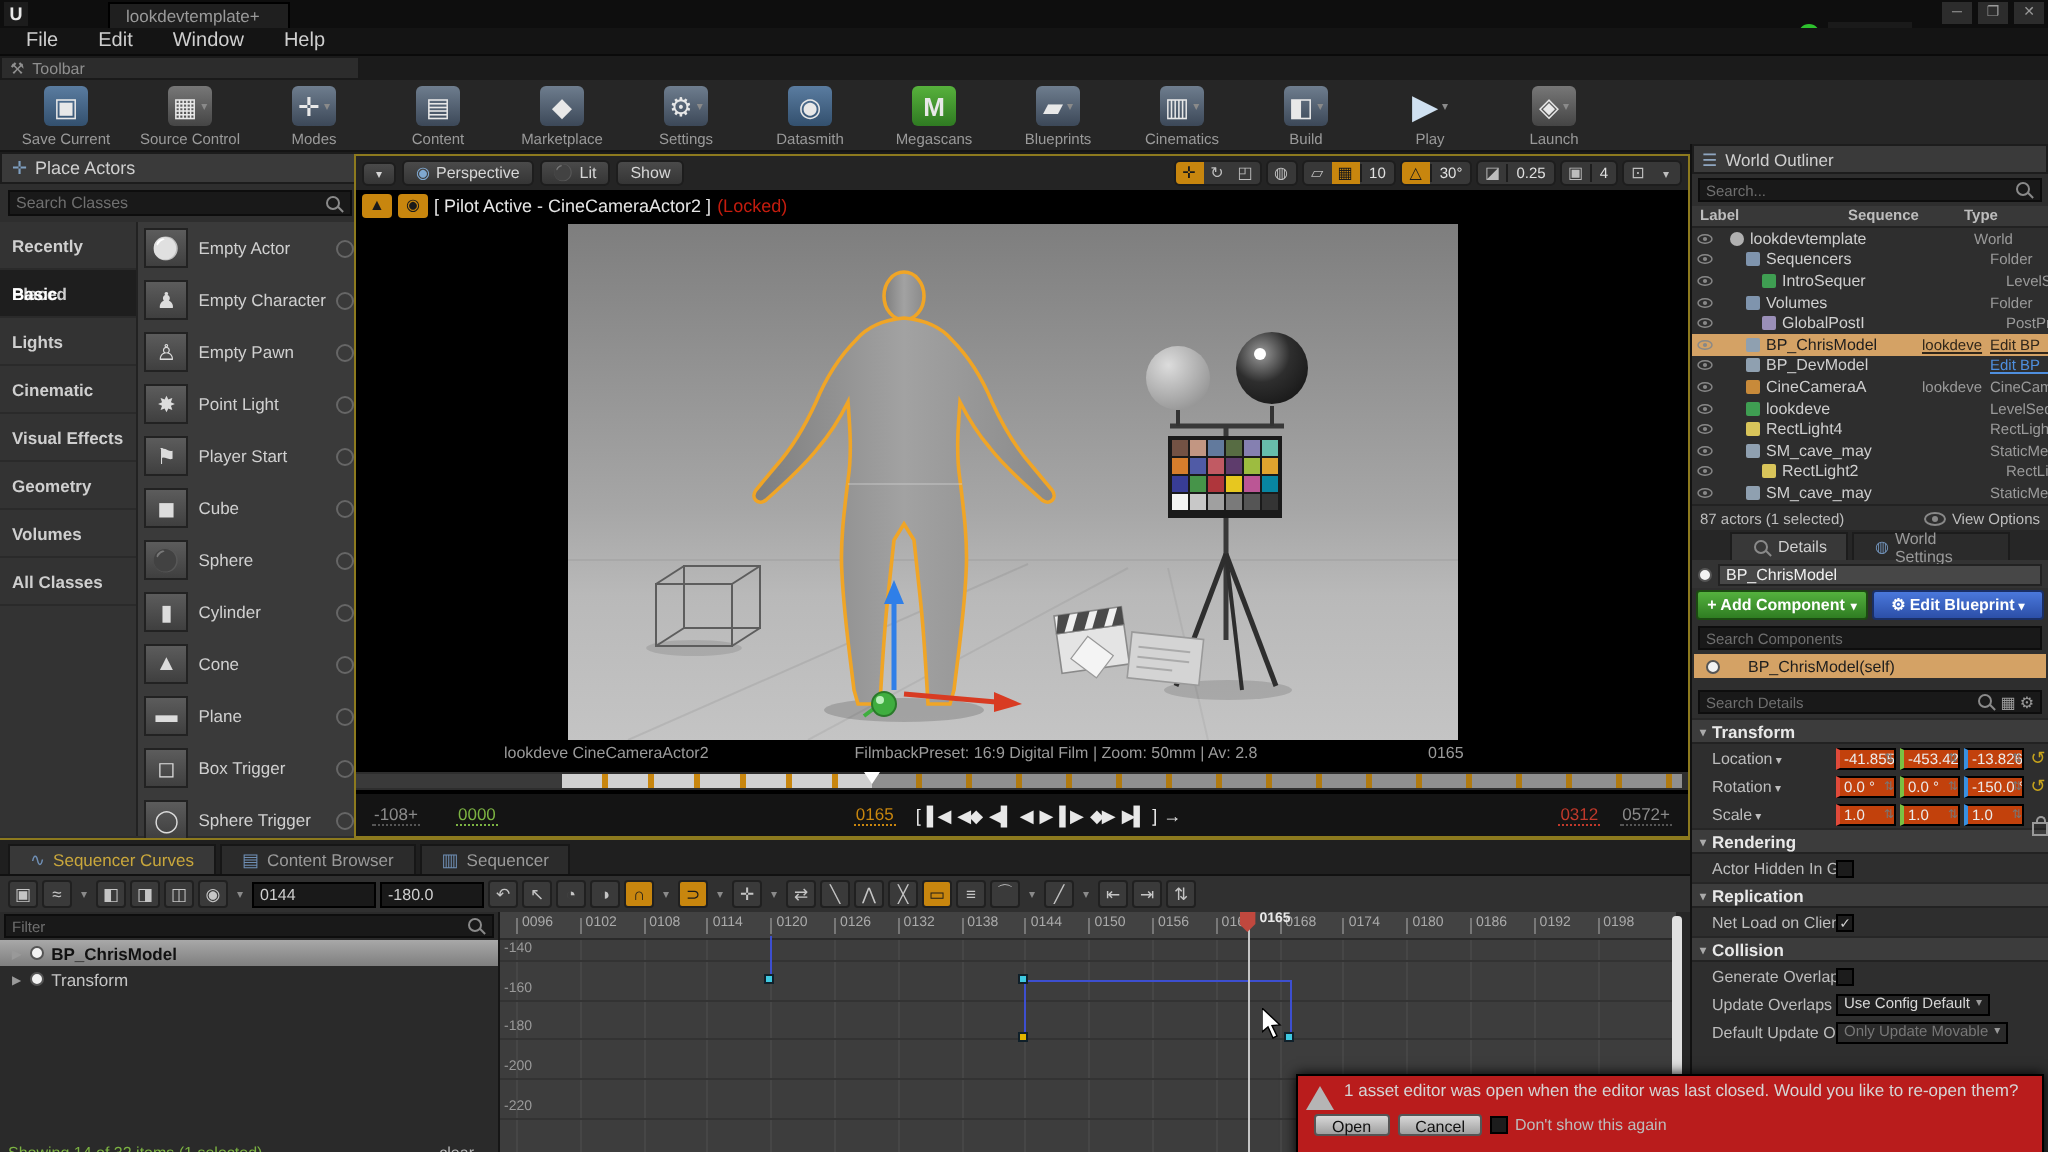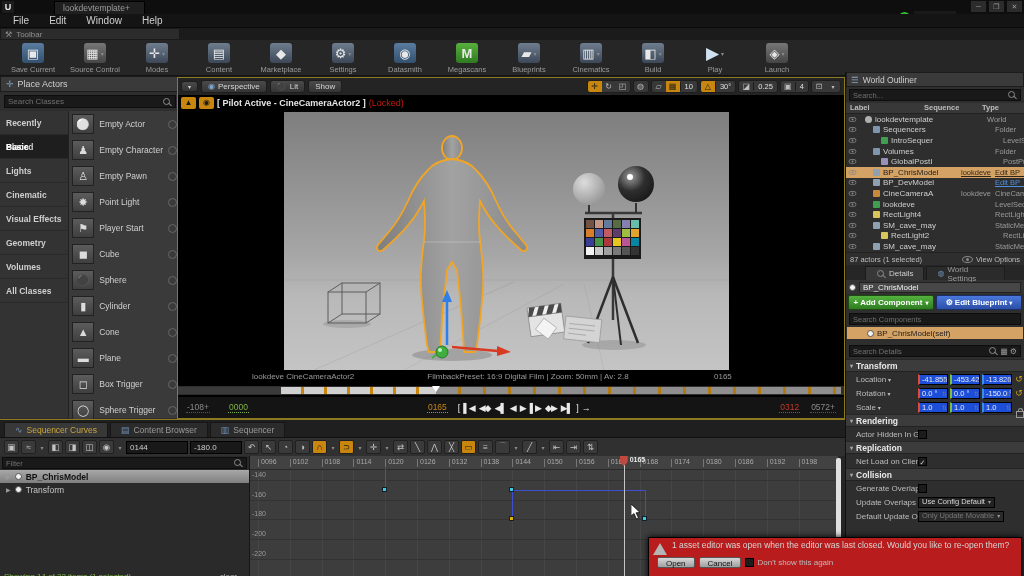--- a/index.html
+++ b/index.html
@@ -54,21 +54,21 @@
 #gold-bottom{left:0;top:419px;width:845px;height:1px;background:#8d7a1e}
 #vp-toolbar{position:absolute;left:0;top:0;width:100%;height:17px;background:#242424;display:flex;align-items:center;gap:3px;padding:0 3px}
 .vp-btn{background:linear-gradient(#4a4a4a,#353535);border:1px solid #1d1d1d;border-radius:3px;color:#d6d6d6;font-size:8px;padding:1px 6px;display:flex;align-items:center;gap:3px}
 .vp-right{margin-left:auto;display:flex;align-items:center;gap:2px}
 .sn-grp{display:flex;align-items:center;background:#383838;border:1px solid #1d1d1d;border-radius:3px;height:13px;overflow:hidden}
 .sn-ico{width:14px;height:13px;display:flex;align-items:center;justify-content:center;font-size:8px;color:#bdbdbd}
 .sn-ico.on{background:#c8860e;color:#1a1a1a}
 .sn-val{font-size:7.5px;color:#e0e0e0;padding:0 4px;border-left:1px solid #1d1d1d}
 #vp-pilot{position:absolute;left:0;top:17px;width:100%;height:15px;background:#000;display:flex;align-items:center;gap:3px;padding:0 3px}
 .pilot-ico{width:15px;height:12px;border-radius:2px;display:flex;align-items:center;justify-content:center;font-size:8px}
-#pilot-text{color:#e6e6e6;font-weight:bold;font-size:9px}
+#pilot-text{color:#e6e6e6;font-weight:normal;font-size:9px}
 #locked-text{color:#c41c0e;font-weight:normal;font-size:9px}
 #scene{position:absolute;left:106px;top:34px;width:445px;height:258px}
 #vp-hud{position:absolute;left:0;top:294px;width:100%;height:12px;color:#9a9a9a;font-size:8px}
 #hud-cam{position:absolute;left:74px}
 #hud-filmback{position:absolute;left:230px;width:240px;text-align:center}
 #hud-frame{position:absolute;left:536px}
 #vp-scrubber{position:absolute;left:0;top:308px;width:100%;height:9px;background:#2e2e2e}
 #scrub-pre{position:absolute;left:0;top:1px;width:103px;height:7px;background:#3a3a3a}
 #scrub-lit{position:absolute;left:103px;top:1px;width:155px;height:7px;background:#d0d0d0;background-image:repeating-linear-gradient(90deg,transparent 0 20px,#c8860e 20px 23px)}
 #scrub-post{position:absolute;left:258px;top:1px;width:405px;height:7px;background:#8f8f8f;background-image:repeating-linear-gradient(90deg,transparent 0 22px,#b07a10 22px 25px)}
@@ -109,28 +109,28 @@
 #dt-tabs{height:15px;display:flex;gap:2px;background:#262626;padding:1px 19px 0}
 .dt-tab{background:#383838;border:1px solid #1c1c1c;border-bottom:none;font-size:8px;color:#cfcfcf;padding:0 10px;display:flex;align-items:center;gap:3px}
 .dt-tab.inactive{background:#2b2b2b;color:#9a9a9a}
 #dt-name{height:14px;display:flex;align-items:center;gap:3px;padding:0 3px;background:#333}
 #dt-name-field{flex:1;background:#474747;border:1px solid #222;color:#f0f0f0;font-size:8px;height:11px;line-height:10px;padding-left:3px}
 #dt-btns{height:17px;display:flex;gap:2px;padding:1px 2px}
 #btn-addcomp{flex:1;background:linear-gradient(#54b13e,#2f7d22);border:1px solid #1c4a12;color:#fff;font-weight:bold;font-size:8px;display:flex;align-items:center;justify-content:center;border-radius:2px}
 #btn-editbp{flex:1;background:linear-gradient(#4a78dc,#2c4fa8);border:1px solid #1a2f66;color:#fff;font-weight:bold;font-size:8px;display:flex;align-items:center;justify-content:center;gap:2px;border-radius:2px}
 .dt-search{margin:2px 3px;height:12px;background:#191919;border:1px solid #0d0d0d;display:flex;align-items:center;padding:0 3px;gap:2px}
 .dt-search input{flex:1;background:none;border:none;outline:none;color:#bbb;font-size:7.5px;font-family:"Liberation Sans",sans-serif}
-#dt-self{height:12px;background:#d4a265;color:#1d1d1d;font-size:8px;display:flex;align-items:center;gap:3px;padding-left:20px;margin:0 1px}
+#dt-self{height:12px;background:#d4a265;color:#1d1d1d;font-size:8px;display:flex;align-items:center;gap:14px;padding-left:6px;margin:0 1px}
 .ball{width:7px;height:7px;border-radius:50%;background:#f2f2f2;border:1px solid #555;flex:none}
 .dt-section{height:13px;background:#3c3c3c;border-top:1px solid #262626;border-bottom:1px solid #222;display:flex;align-items:center;font-weight:bold;font-size:8.5px;color:#e8e8e8;padding-left:4px;gap:3px}
 .dt-section::before{content:"▾";font-size:6px;color:#aaa}
 .dt-row{height:14px;display:flex;align-items:center;padding-left:10px;font-size:8px;color:#bdbdbd}
 .dt-prop{width:62px;white-space:nowrap;overflow:hidden;flex:none}
 .dt-prop.dda::after{content:" ▾";font-size:6px}
-.vbox{width:32px;height:11px;background:#1d4ed8;border:1px solid #000;color:#ececec;font-size:7.5px;line-height:10px;padding-left:2px;margin-right:2px;position:relative;white-space:nowrap;overflow:hidden}
+.vbox{width:32px;height:11px;background:#c2410c;border:1px solid #000;color:#ececec;font-size:7.5px;line-height:10px;padding-left:2px;margin-right:2px;position:relative;white-space:nowrap;overflow:hidden}
 .vbox::after{content:"⇅";position:absolute;right:0;top:0;font-size:6px;color:#777}
 .vx{border-left:2px solid #e04a3a}.vy{border-left:2px solid #7bc043}.vz{border-left:2px solid #3a90e0}
 .extra{width:10px;font-size:9px;color:#c8a41c;flex:none;text-align:center}
 .extra.reset::after{content:"↺"}
 .extra.lock{position:relative}.extra.lock::after{content:"";position:absolute;left:2px;top:4px;width:6px;height:5px;border:1px solid #999}
 .extra.lock::before{content:"";position:absolute;left:3.5px;top:1px;width:3px;height:3px;border:1px solid #999;border-bottom:none;border-radius:3px 3px 0 0}
 .cb{width:9px;height:9px;background:#1c1c1c;border:1px solid #000;font-size:7px;color:#d0d0d0;text-align:center;line-height:9px}
 .cb.checked::after{content:"✓"}
 .dd-box{height:11px;background:#222;border:1px solid #000;color:#d8d8d8;font-size:7.5px;line-height:10px;padding:0 3px;display:flex;align-items:center;gap:3px}
 .dd-box::after{content:"▾";font-size:6px;color:#999}

